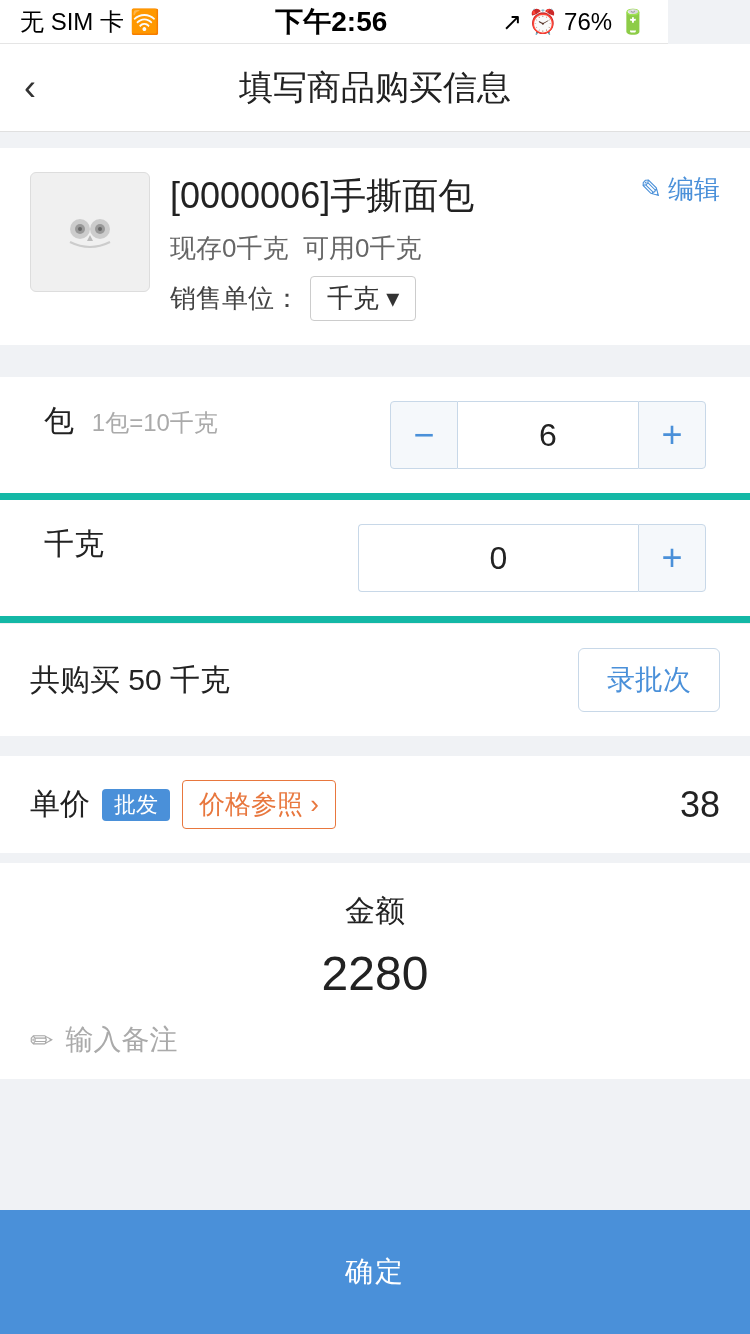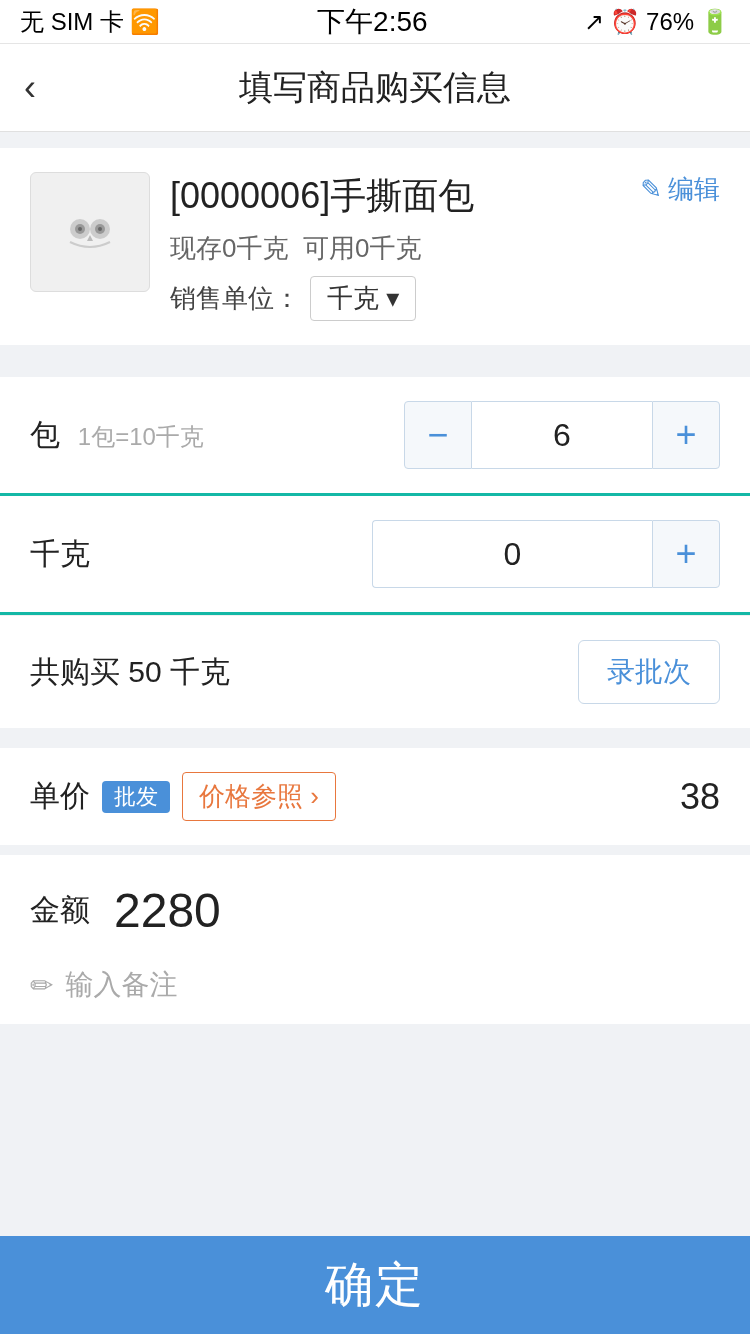--- a/index.html
+++ b/index.html
@@ -8,33 +8,33 @@
       font-family: -apple-system, "PingFang SC", "Helvetica Neue", Arial, sans-serif;
       width: 750px;
       min-height: 1334px;
       background: #f0f2f5;
       font-size: 28px;
       position: relative;
     }
 
     
     .status-bar {
-      width: 750px;
+      width: 668px;
       height: 44px;
       background: #fff;
       display: flex;
       align-items: center;
       justify-content: space-between;
       padding: 0 20px;
       font-size: 24px;
       color: #000;
       border-bottom: 1px solid #e5e5e5;
     }
     .status-left { display: flex; align-items: center; gap: 8px; }
-    .status-center { font-size: 28px; font-weight: 400; }
+    .status-center { font-size: 28px; font-weight: 700; }
     .status-right { display: flex; align-items: center; gap: 6px; font-size: 24px; }
 
     
     .nav-bar {
       width: 750px;
       height: 88px;
       background: #fff;
       display: flex;
       align-items: center;
       justify-content: center;
@@ -112,24 +112,23 @@
       gap: 6px;
     }
 
     
     .quantity-section {
       background: #fff;
       margin-top: 16px;
     }
     .quantity-row {
       display: flex;
-      align-items: center;
       justify-content: space-between;
-      padding: 24px 30px;
-      border-bottom: 3px solid #14b8a6;
+      padding: 24px 44px;
+      border-bottom: 7px solid #14b8a6;
     }
     .quantity-hint {
       font-size: 24px;
       color: #aaa;
       margin-left: 10px;
     }
     .quantity-controls {
       display: flex;
       align-items: center;
       gap: 0;
@@ -238,22 +237,23 @@
     
     .amount-section {
       background: #fff;
       margin-top: 0;
       padding: 28px 30px 20px;
       border-top: 10px solid #f0f2f5;
     }
     .amount-row {
       display: flex;
       align-items: center;
-      gap: 24px;
-      margin-bottom: 28px;
+      gap: 14px;
+      margin-bottom: 20px;
+      flex-direction: column;
     }
     .amount-label { font-size: 30px; color: #222; }
     .amount-value { font-size: 48px; color: #222; font-weight: 500; }
     .remark-row {
       display: flex;
       align-items: center;
       gap: 12px;
       color: #aaa;
       font-size: 28px;
       cursor: pointer;
@@ -265,24 +265,24 @@
       flex: 1;
       min-height: 300px;
     }
 
     
     .confirm-btn {
       position: fixed;
       bottom: 0;
       left: 0;
       width: 750px;
-      height: 98px;
+      height: 124px;
       background: #4a90d9;
       color: #fff;
-      font-size: 48px;
+      font-size: 28px;
       display: flex;
       align-items: center;
       justify-content: center;
       cursor: pointer;
       letter-spacing: 2px;
     }
 
     .owl-icon {
       width: 60px;
       height: 50px;

